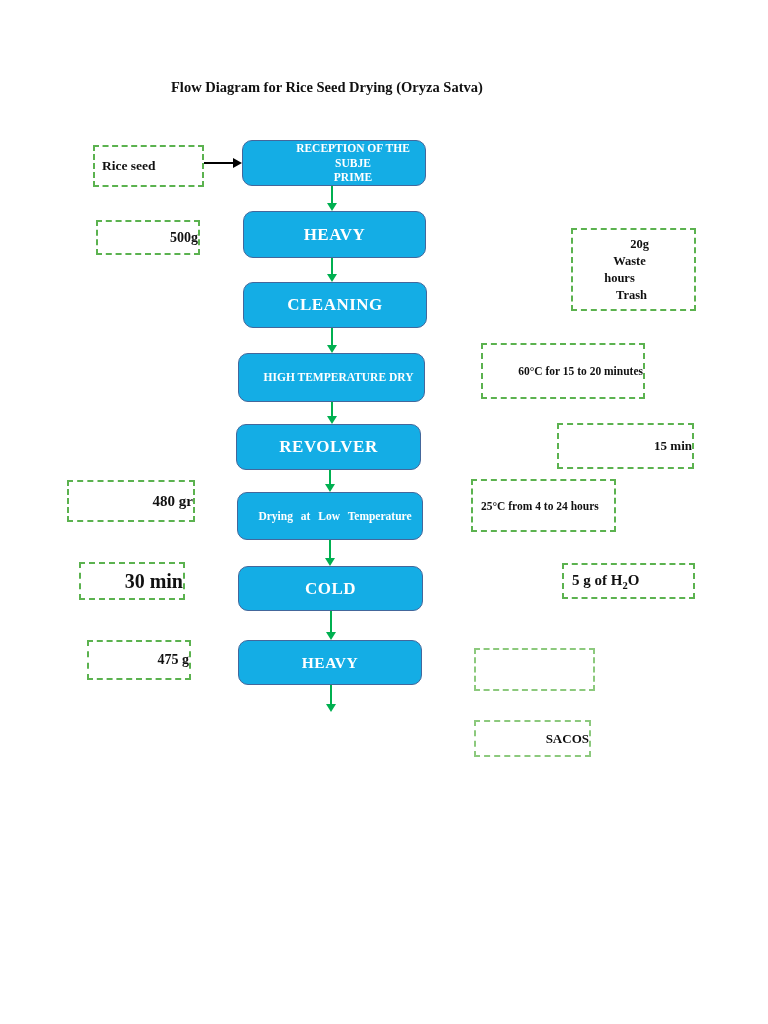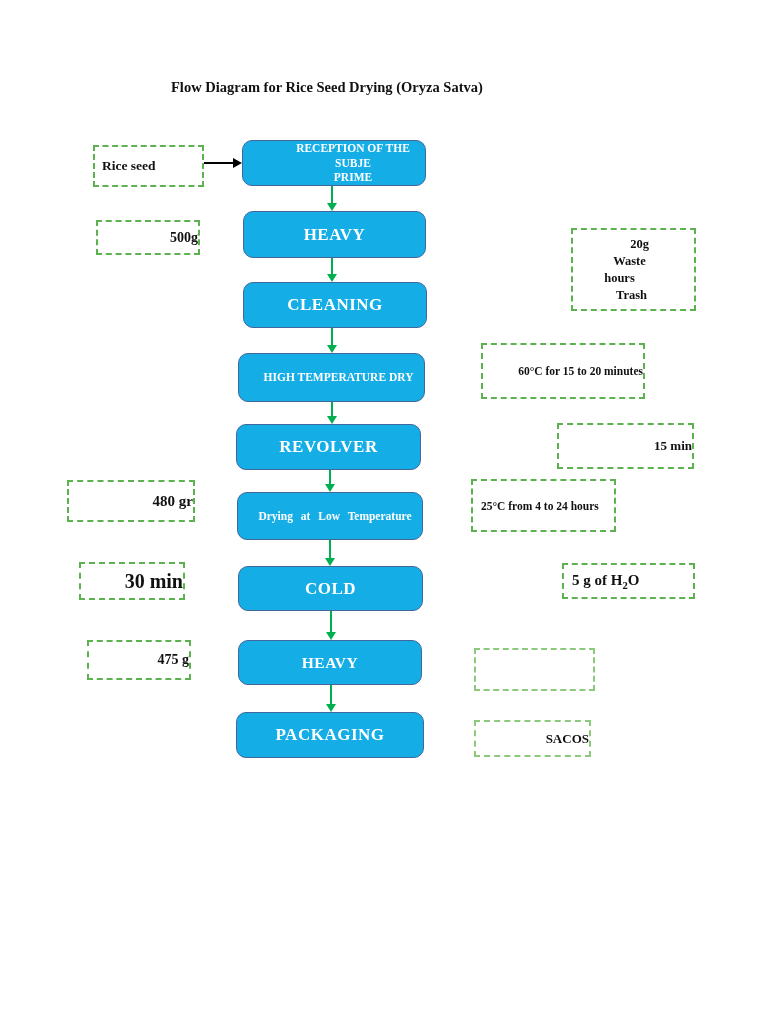--- a/index.html
+++ b/index.html
@@ -125,23 +125,20 @@
 
   <div class="process big" style="left:238px; top:640px; width:184px; height:45px; font-size:15.5px;">
     <span>HEAVY</span>
   </div>
 
   <div class="vconn" style="left:326px; top:685px; height:27px;">
     <div class="line"></div>
       <div class="head"></div>
   </div>
 
-  <div class="process big" style="left:236px; top:712px; width:188px; height:46px;">
-    <span>PACKAGING</span>
-  </div>
 
   <div class="dashedbox" style="left:96px; top:220px; width:104px; height:35px; font-size:14px;">
     <span>500g</span>
   </div>
 
 
   <div class="dashedbox" style="left:67px; top:480px; width:128px; height:42px; font-size:15px;">
     <span>480 gr</span>
   </div>
 

